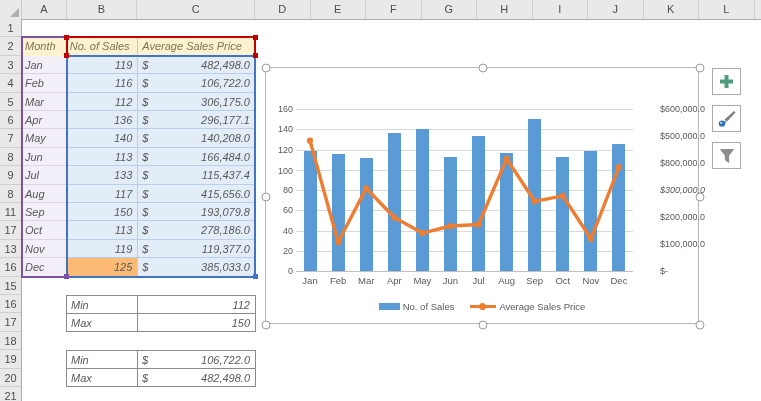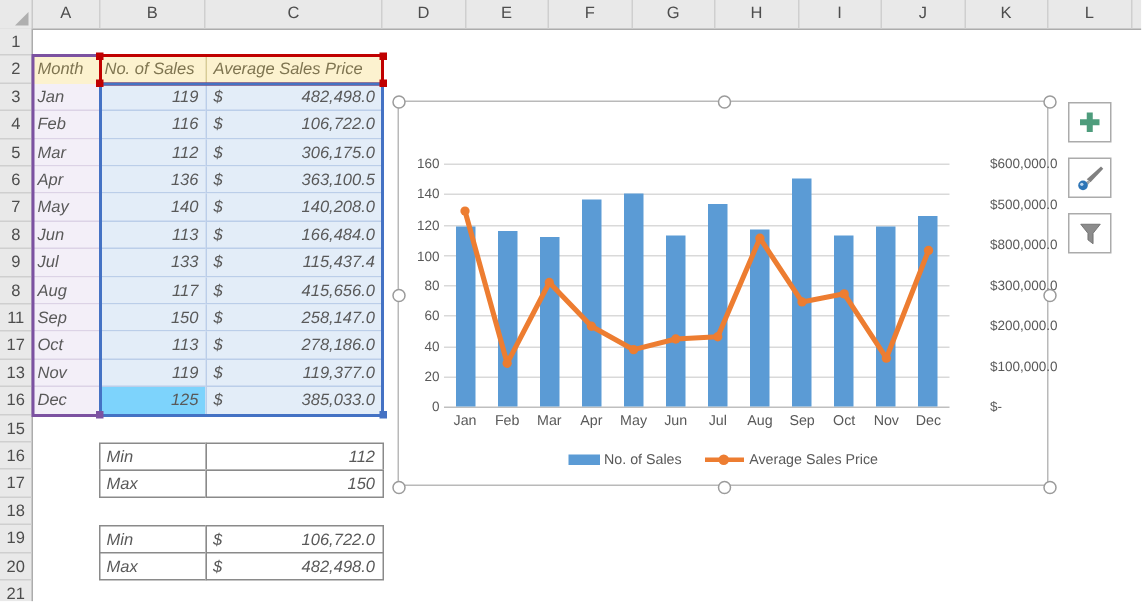--- a/index.html
+++ b/index.html
@@ -112,21 +112,21 @@
       <div class="cell" style="left: 22px; top: 92.6px; width: 44.7px; height: 18.4px; line-height: 18.4px; background: rgb(243, 239, 248); padding-left: 3px; border-bottom: 1px solid rgb(220, 211, 230);">Mar</div>
       <div class="cell" style="left: 66.7px; top: 92.6px; width: 70.6px; height: 18.4px; line-height: 18.4px; background: rgb(227, 237, 248); text-align: right; padding-right: 5px; border-bottom: 1px solid rgb(187, 206, 233);">112</div>
       <div class="cell" style="left: 137.3px; top: 92.6px; width: 117.7px; height: 18.4px; line-height: 18.4px; background: rgb(227, 237, 248); border-bottom: 1px solid rgb(187, 206, 233); border-left: 1px solid rgb(187, 206, 233);">
         <span class="usd">$</span>
         <span class="val">306,175.0</span>
       </div>
       <div class="cell" style="left: 22px; top: 111px; width: 44.7px; height: 18.4px; line-height: 18.4px; background: rgb(243, 239, 248); padding-left: 3px; border-bottom: 1px solid rgb(220, 211, 230);">Apr</div>
       <div class="cell" style="left: 66.7px; top: 111px; width: 70.6px; height: 18.4px; line-height: 18.4px; background: rgb(227, 237, 248); text-align: right; padding-right: 5px; border-bottom: 1px solid rgb(187, 206, 233);">136</div>
       <div class="cell" style="left: 137.3px; top: 111px; width: 117.7px; height: 18.4px; line-height: 18.4px; background: rgb(227, 237, 248); border-bottom: 1px solid rgb(187, 206, 233); border-left: 1px solid rgb(187, 206, 233);">
         <span class="usd">$</span>
-        <span class="val">363,100.5</span>
+        <span class="val">296,177.1</span>
       </div>
       <div class="cell" style="left: 22px; top: 129.4px; width: 44.7px; height: 18.4px; line-height: 18.4px; background: rgb(243, 239, 248); padding-left: 3px; border-bottom: 1px solid rgb(220, 211, 230);">May</div>
       <div class="cell" style="left: 66.7px; top: 129.4px; width: 70.6px; height: 18.4px; line-height: 18.4px; background: rgb(227, 237, 248); text-align: right; padding-right: 5px; border-bottom: 1px solid rgb(187, 206, 233);">140</div>
       <div class="cell" style="left: 137.3px; top: 129.4px; width: 117.7px; height: 18.4px; line-height: 18.4px; background: rgb(227, 237, 248); border-bottom: 1px solid rgb(187, 206, 233); border-left: 1px solid rgb(187, 206, 233);">
         <span class="usd">$</span>
         <span class="val">140,208.0</span>
       </div>
       <div class="cell" style="left: 22px; top: 147.8px; width: 44.7px; height: 18.4px; line-height: 18.4px; background: rgb(243, 239, 248); padding-left: 3px; border-bottom: 1px solid rgb(220, 211, 230);">Jun</div>
       <div class="cell" style="left: 66.7px; top: 147.8px; width: 70.6px; height: 18.4px; line-height: 18.4px; background: rgb(227, 237, 248); text-align: right; padding-right: 5px; border-bottom: 1px solid rgb(187, 206, 233);">113</div>
       <div class="cell" style="left: 137.3px; top: 147.8px; width: 117.7px; height: 18.4px; line-height: 18.4px; background: rgb(227, 237, 248); border-bottom: 1px solid rgb(187, 206, 233); border-left: 1px solid rgb(187, 206, 233);">
@@ -142,36 +142,36 @@
       <div class="cell" style="left: 22px; top: 184.6px; width: 44.7px; height: 18.4px; line-height: 18.4px; background: rgb(243, 239, 248); padding-left: 3px; border-bottom: 1px solid rgb(220, 211, 230);">Aug</div>
       <div class="cell" style="left: 66.7px; top: 184.6px; width: 70.6px; height: 18.4px; line-height: 18.4px; background: rgb(227, 237, 248); text-align: right; padding-right: 5px; border-bottom: 1px solid rgb(187, 206, 233);">117</div>
       <div class="cell" style="left: 137.3px; top: 184.6px; width: 117.7px; height: 18.4px; line-height: 18.4px; background: rgb(227, 237, 248); border-bottom: 1px solid rgb(187, 206, 233); border-left: 1px solid rgb(187, 206, 233);">
         <span class="usd">$</span>
         <span class="val">415,656.0</span>
       </div>
       <div class="cell" style="left: 22px; top: 203px; width: 44.7px; height: 18.4px; line-height: 18.4px; background: rgb(243, 239, 248); padding-left: 3px; border-bottom: 1px solid rgb(220, 211, 230);">Sep</div>
       <div class="cell" style="left: 66.7px; top: 203px; width: 70.6px; height: 18.4px; line-height: 18.4px; background: rgb(227, 237, 248); text-align: right; padding-right: 5px; border-bottom: 1px solid rgb(187, 206, 233);">150</div>
       <div class="cell" style="left: 137.3px; top: 203px; width: 117.7px; height: 18.4px; line-height: 18.4px; background: rgb(227, 237, 248); border-bottom: 1px solid rgb(187, 206, 233); border-left: 1px solid rgb(187, 206, 233);">
         <span class="usd">$</span>
-        <span class="val">258,147.0</span>
+        <span class="val">193,079.8</span>
       </div>
       <div class="cell" style="left: 22px; top: 221.4px; width: 44.7px; height: 18.4px; line-height: 18.4px; background: rgb(243, 239, 248); padding-left: 3px; border-bottom: 1px solid rgb(220, 211, 230);">Oct</div>
       <div class="cell" style="left: 66.7px; top: 221.4px; width: 70.6px; height: 18.4px; line-height: 18.4px; background: rgb(227, 237, 248); text-align: right; padding-right: 5px; border-bottom: 1px solid rgb(187, 206, 233);">113</div>
       <div class="cell" style="left: 137.3px; top: 221.4px; width: 117.7px; height: 18.4px; line-height: 18.4px; background: rgb(227, 237, 248); border-bottom: 1px solid rgb(187, 206, 233); border-left: 1px solid rgb(187, 206, 233);">
         <span class="usd">$</span>
         <span class="val">278,186.0</span>
       </div>
       <div class="cell" style="left: 22px; top: 239.8px; width: 44.7px; height: 18.4px; line-height: 18.4px; background: rgb(243, 239, 248); padding-left: 3px; border-bottom: 1px solid rgb(220, 211, 230);">Nov</div>
       <div class="cell" style="left: 66.7px; top: 239.8px; width: 70.6px; height: 18.4px; line-height: 18.4px; background: rgb(227, 237, 248); text-align: right; padding-right: 5px; border-bottom: 1px solid rgb(187, 206, 233);">119</div>
       <div class="cell" style="left: 137.3px; top: 239.8px; width: 117.7px; height: 18.4px; line-height: 18.4px; background: rgb(227, 237, 248); border-bottom: 1px solid rgb(187, 206, 233); border-left: 1px solid rgb(187, 206, 233);">
         <span class="usd">$</span>
         <span class="val">119,377.0</span>
       </div>
       <div class="cell" style="left: 22px; top: 258.2px; width: 44.7px; height: 18.4px; line-height: 18.4px; background: rgb(243, 239, 248); padding-left: 3px; border-bottom: none;">Dec</div>
-      <div class="cell" style="left: 66.7px; top: 258.2px; width: 70.6px; height: 18.4px; line-height: 18.4px; background: #7dd3fc; text-align: right; padding-right: 5px; border-bottom: none;">125</div>
+      <div class="cell" style="left: 66.7px; top: 258.2px; width: 70.6px; height: 18.4px; line-height: 18.4px; background: #fdba74; text-align: right; padding-right: 5px; border-bottom: none;">125</div>
       <div class="cell" style="left: 137.3px; top: 258.2px; width: 117.7px; height: 18.4px; line-height: 18.4px; background: rgb(227, 237, 248); border-bottom: none; border-left: 1px solid rgb(187, 206, 233);">
         <span class="usd">$</span>
         <span class="val">385,033.0</span>
       </div>
     </div>
 
   <div class="range" id="rangePurple" style="left: 20.7px; top: 36.4px; width: 47px; height: 241.2px; border: 2px solid rgb(124, 82, 161);"></div>
   <div class="range" id="rangeRed" style="left: 65.7px; top: 36.4px; width: 190.3px; height: 20.4px; border: 2px solid rgb(192, 0, 0);"></div>
   <div class="range" id="rangeBlue" style="left: 65.7px; top: 54.8px; width: 190.3px; height: 222.8px; border: 2px solid rgb(68, 114, 196);"></div>
   <div id="rangeHandles">
@@ -211,21 +211,21 @@
         <div class="tick tick-left" style="top: 117px;">80</div>
         <div class="tick tick-left" style="top: 137.25px;">60</div>
         <div class="tick tick-left" style="top: 157.5px;">40</div>
         <div class="tick tick-left" style="top: 177.75px;">20</div>
         <div class="tick tick-left" style="top: 198px;">0</div>
       </div>
     <div id="rightTicks">
         <div class="tick tick-right" style="top: 36px;">$600,000.0</div>
         <div class="tick tick-right" style="top: 63px;">$500,000.0</div>
         <div class="tick tick-right" style="top: 90px;">$800,000.0</div>
-        <div class="tick tick-right" style="top: 117px;">$300,000.0</div>
+        <div class="tick tick-right" style="top: 117px; font-style: italic;">$300,000.0</div>
         <div class="tick tick-right" style="top: 144px;">$200,000.0</div>
         <div class="tick tick-right" style="top: 171px;">$100,000.0</div>
         <div class="tick tick-right" style="top: 198px;">$-</div>
       </div>
     <div id="plot">
         <div class="gridline" style="top: 0px; background: rgb(217, 217, 217);"></div>
         <div class="gridline" style="top: 20.25px; background: rgb(217, 217, 217);"></div>
         <div class="gridline" style="top: 40.5px; background: rgb(217, 217, 217);"></div>
         <div class="gridline" style="top: 60.75px; background: rgb(217, 217, 217);"></div>
         <div class="gridline" style="top: 81px; background: rgb(217, 217, 217);"></div>

